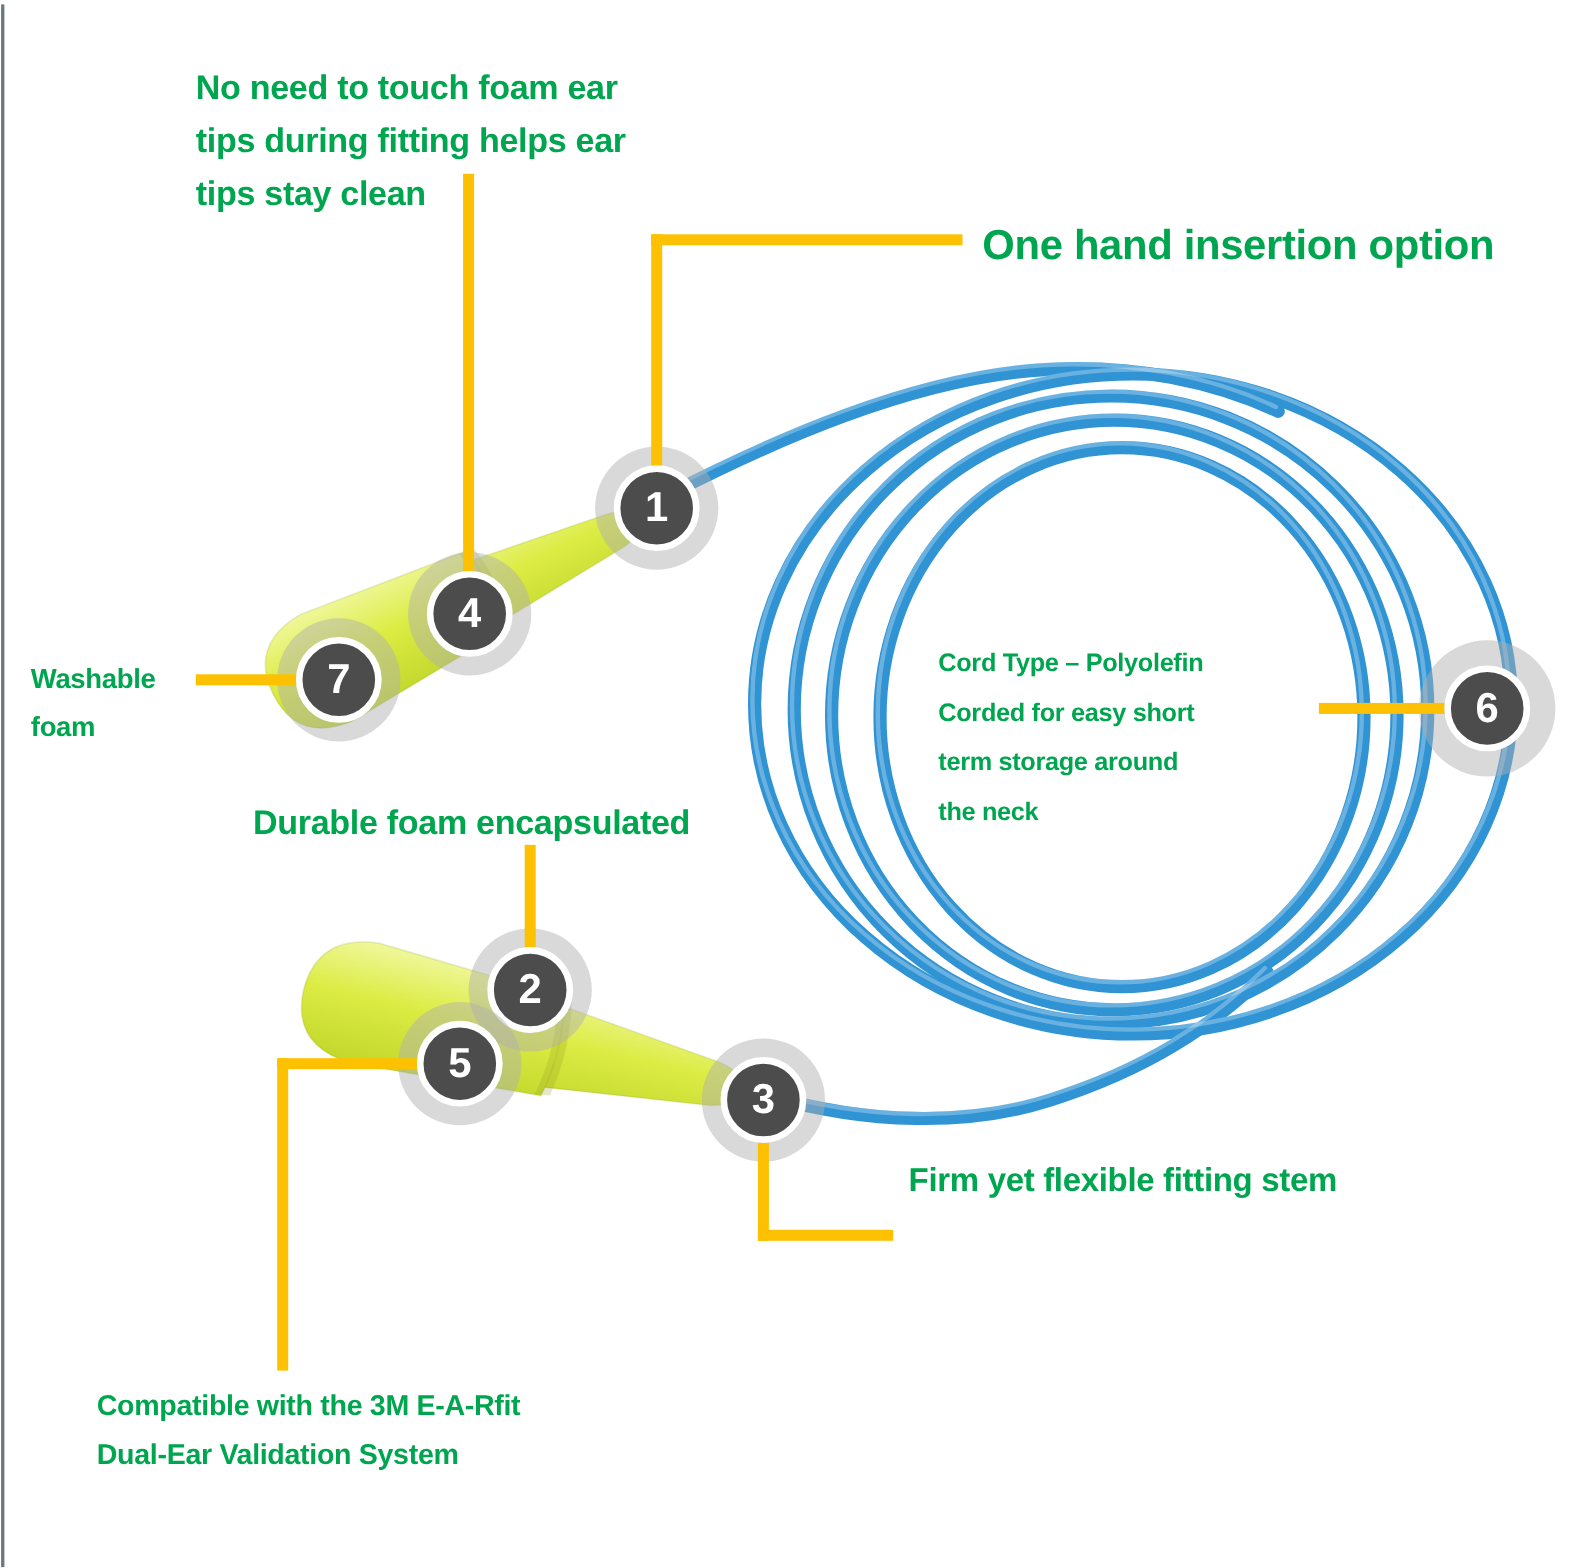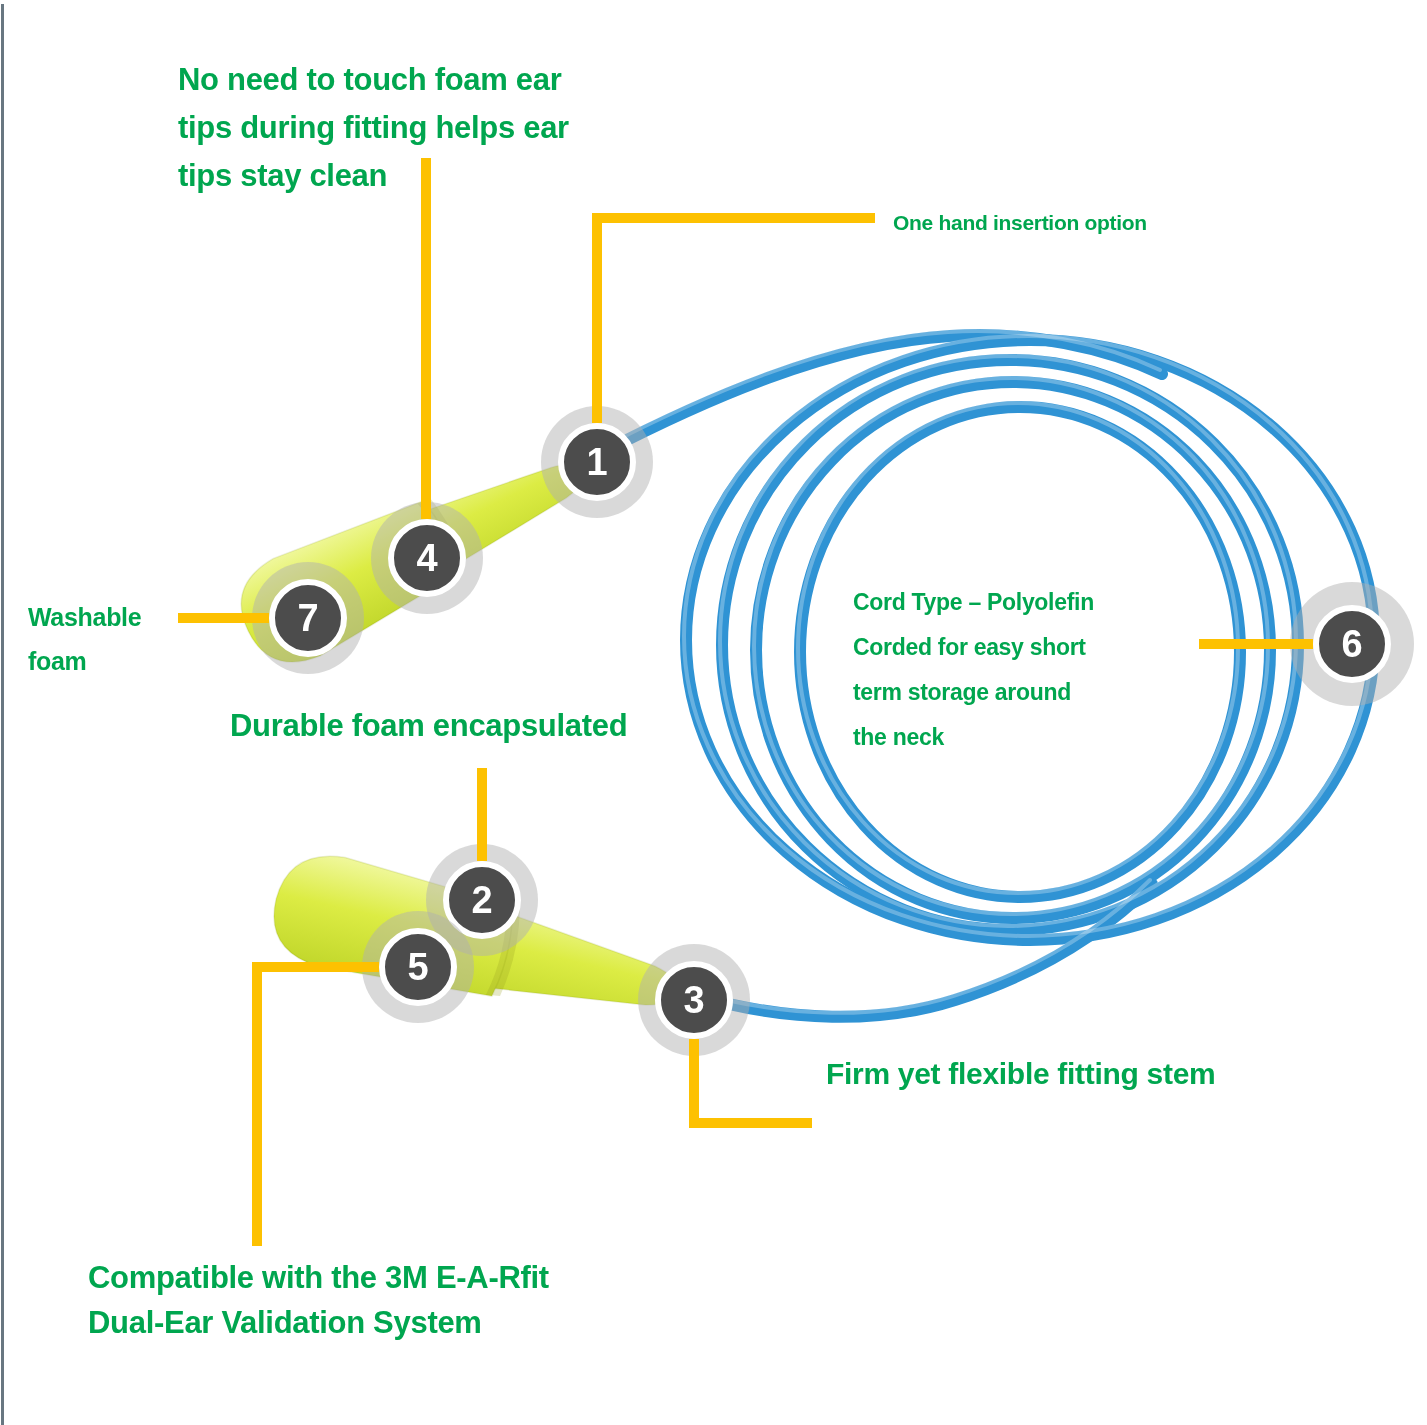--- a/index.html
+++ b/index.html
@@ -12,26 +12,26 @@
     position:absolute; left:1px; top:4px; width:3px; height:1421px;
     background:#4d5f6b; opacity:.85;
   }
   .art{position:absolute; left:0; top:0;}
   
   .lbl{
     position:absolute; color:#00a64f; font-weight:700;
     white-space:pre-line; letter-spacing:-0.3px;
   }
   .lbl-no-touch  {left:150px; top:56px;  font-size:31px; line-height:48px;margin-left:28px;}
-  .lbl-one-hand  {left:893px; top:203px; font-size:21px; line-height:40px;}
+  .lbl-one-hand  {left:893px; top:203px; font-size:38px; line-height:40px;}
   .lbl-washable  {left:28px;  top:595px; font-size:25px; line-height:44px;}
   .lbl-cord-type {left:853px; top:580px; font-size:23px; line-height:45px;}
-  .lbl-durable   {left:230px; top:704px; font-size:31px; line-height:44px;}
+  .lbl-durable   {left:230px; top:726px; font-size:31px; line-height:44px;}
   .lbl-firm      {left:826px; top:1052px;font-size:30px; line-height:44px;}
-  .lbl-compat    {left:88px;  top:1255px;font-size:31px; line-height:45px;}
+  .lbl-compat    {left:88px;  top:1255px;font-size:26px; line-height:45px;}
   
   .conn{position:absolute; background:#fdc101;}
   
   .marker{position:absolute; width:112px; height:112px;}
   .marker .outer{
     position:absolute; inset:0; border-radius:50%;
     background:rgba(176,176,176,0.48);
   }
   .marker .inner{
     position:absolute; left:50%; top:50%; width:66px; height:66px;

